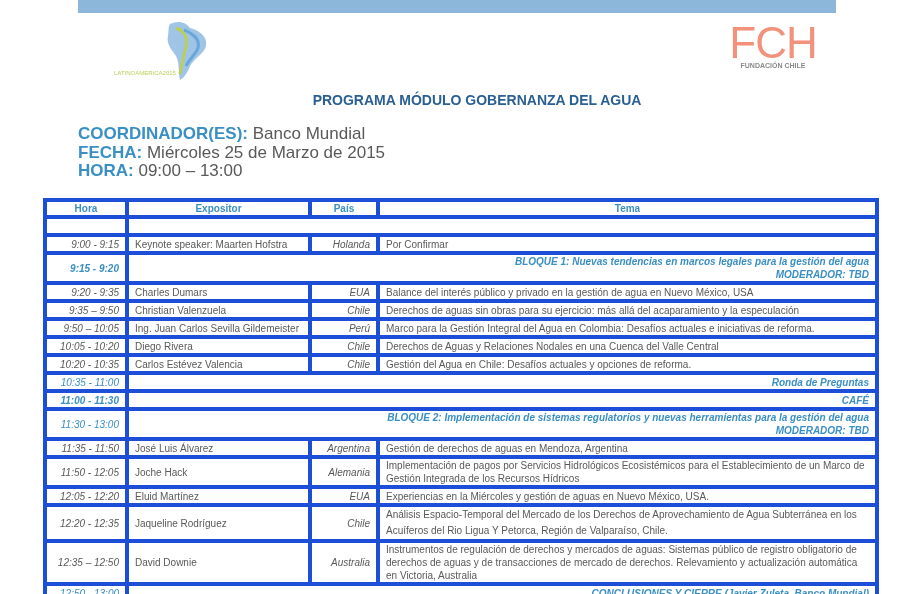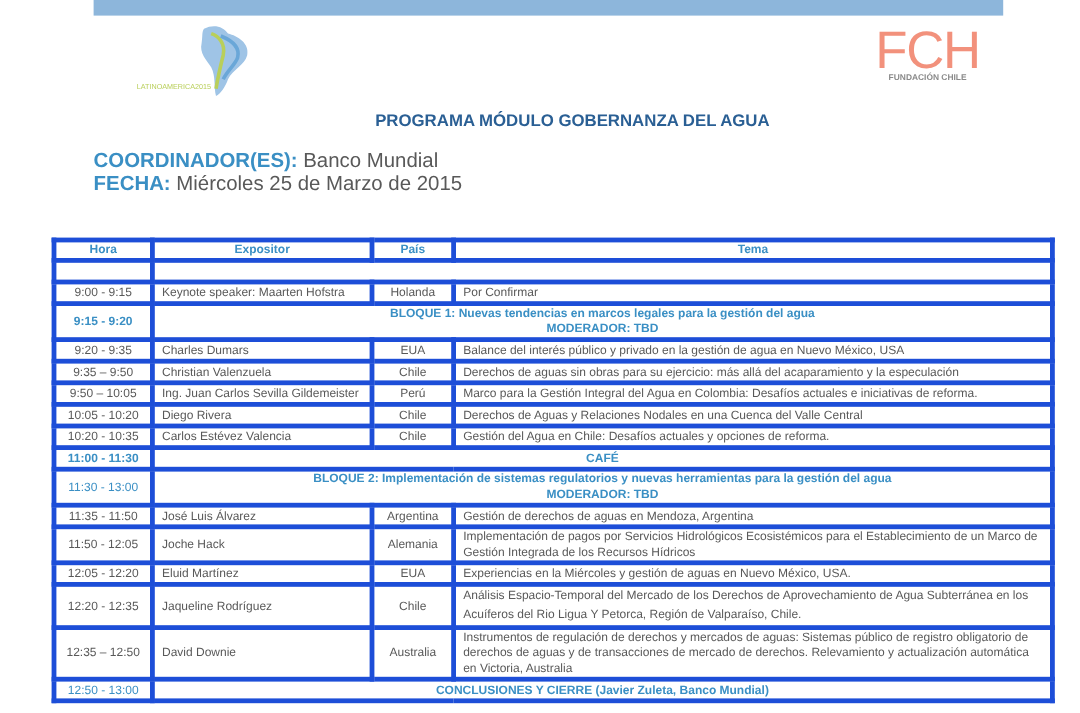--- a/index.html
+++ b/index.html
@@ -15,21 +15,21 @@
   .fch-mark { font-size: 44px; font-weight: normal; color: #f2917c; line-height: 34px; letter-spacing: -1px; }
   .fch-sub { font-size: 7px; font-weight: bold; color: #8a8a8a; margin-top: 2px; }
   .title { position: absolute; left: 0; width: 900px; top: 92px; text-align: center;
            font-weight: bold; font-size: 14px; color: #2a5f94; margin-left: 27px; }
   .meta { position: absolute; left: 78px; top: 125px; font-size: 17px; line-height: 18.5px; }
   .meta .k { color: #3a8fc4; font-weight: bold; }
   .meta .v { color: #595959; }
   table.prog { position: absolute; left: 43px; top: 198px; width: 832px; border-collapse: collapse;
                font-size: 10px; table-layout: fixed; }
   table.prog td { border: 4px solid #1d4ed8; padding: 0 6px; height: 14px; line-height: 13px; vertical-align: middle; color: #595959; }
-  table.prog td.c { text-align: center; }
+  table.prog td.c { text-align: right; font-style: italic; }
   table.prog .hdr td { color: #3a8fc4; font-weight: bold; text-align: center; height: 13px; }
   .blue { color: #3a8fc4 !important; }
   .bold { font-weight: bold; }
 </style>
 </head>
 <body>
 
 <div class="top-bar"></div>
 
 <div class="logo-ww">
@@ -44,20 +44,21 @@
 <div class="logo-fch">
   <div class="fch-mark">FCH</div>
   <div class="fch-sub">FUNDACIÓN CHILE</div>
 </div>
 
 <div class="title">PROGRAMA MÓDULO GOBERNANZA DEL AGUA</div>
 
 <div class="meta">
   <div><span class="k">COORDINADOR(ES):</span><span class="v"> Banco Mundial</span></div>
   <div><span class="k">FECHA:</span><span class="v"> Miércoles 25 de Marzo de 2015</span></div>
+  <div><span class="k">HORA:</span><span class="v"> 09:00 – 13:00</span></div>
 </div>
 
 <table class="prog">
   <colgroup>
       <col style="width:82px">
       <col style="width:183px">
       <col style="width:68px">
       <col style="width:499px">
     </colgroup>
   <tbody>
@@ -109,20 +110,24 @@
     <td class="c">Chile</td>
     <td>Derechos de Aguas y Relaciones Nodales en una Cuenca del Valle Central</td>
   </tr>
   <tr>
     <td class="c">10:20 - 10:35</td>
     <td>Carlos Estévez Valencia</td>
     <td class="c">Chile</td>
     <td>Gestión del Agua en Chile: Desafíos actuales  y opciones de reforma.</td>
   </tr>
   <tr>
+    <td class="c blue">10:35 - 11:00</td>
+    <td colspan="3" class="c blue bold">Ronda de Preguntas</td>
+  </tr>
+  <tr>
     <td class="c blue bold">11:00 - 11:30</td>
     <td colspan="3" class="c blue bold">CAFÉ</td>
   </tr>
   <tr>
     <td class="c blue">11:30 - 13:00</td>
     <td colspan="3" class="c blue bold">
       <div>BLOQUE 2: Implementación de sistemas regulatorios y nuevas herramientas para la gestión del agua</div>
       <div>MODERADOR: TBD</div>
     </td>
   </tr>

